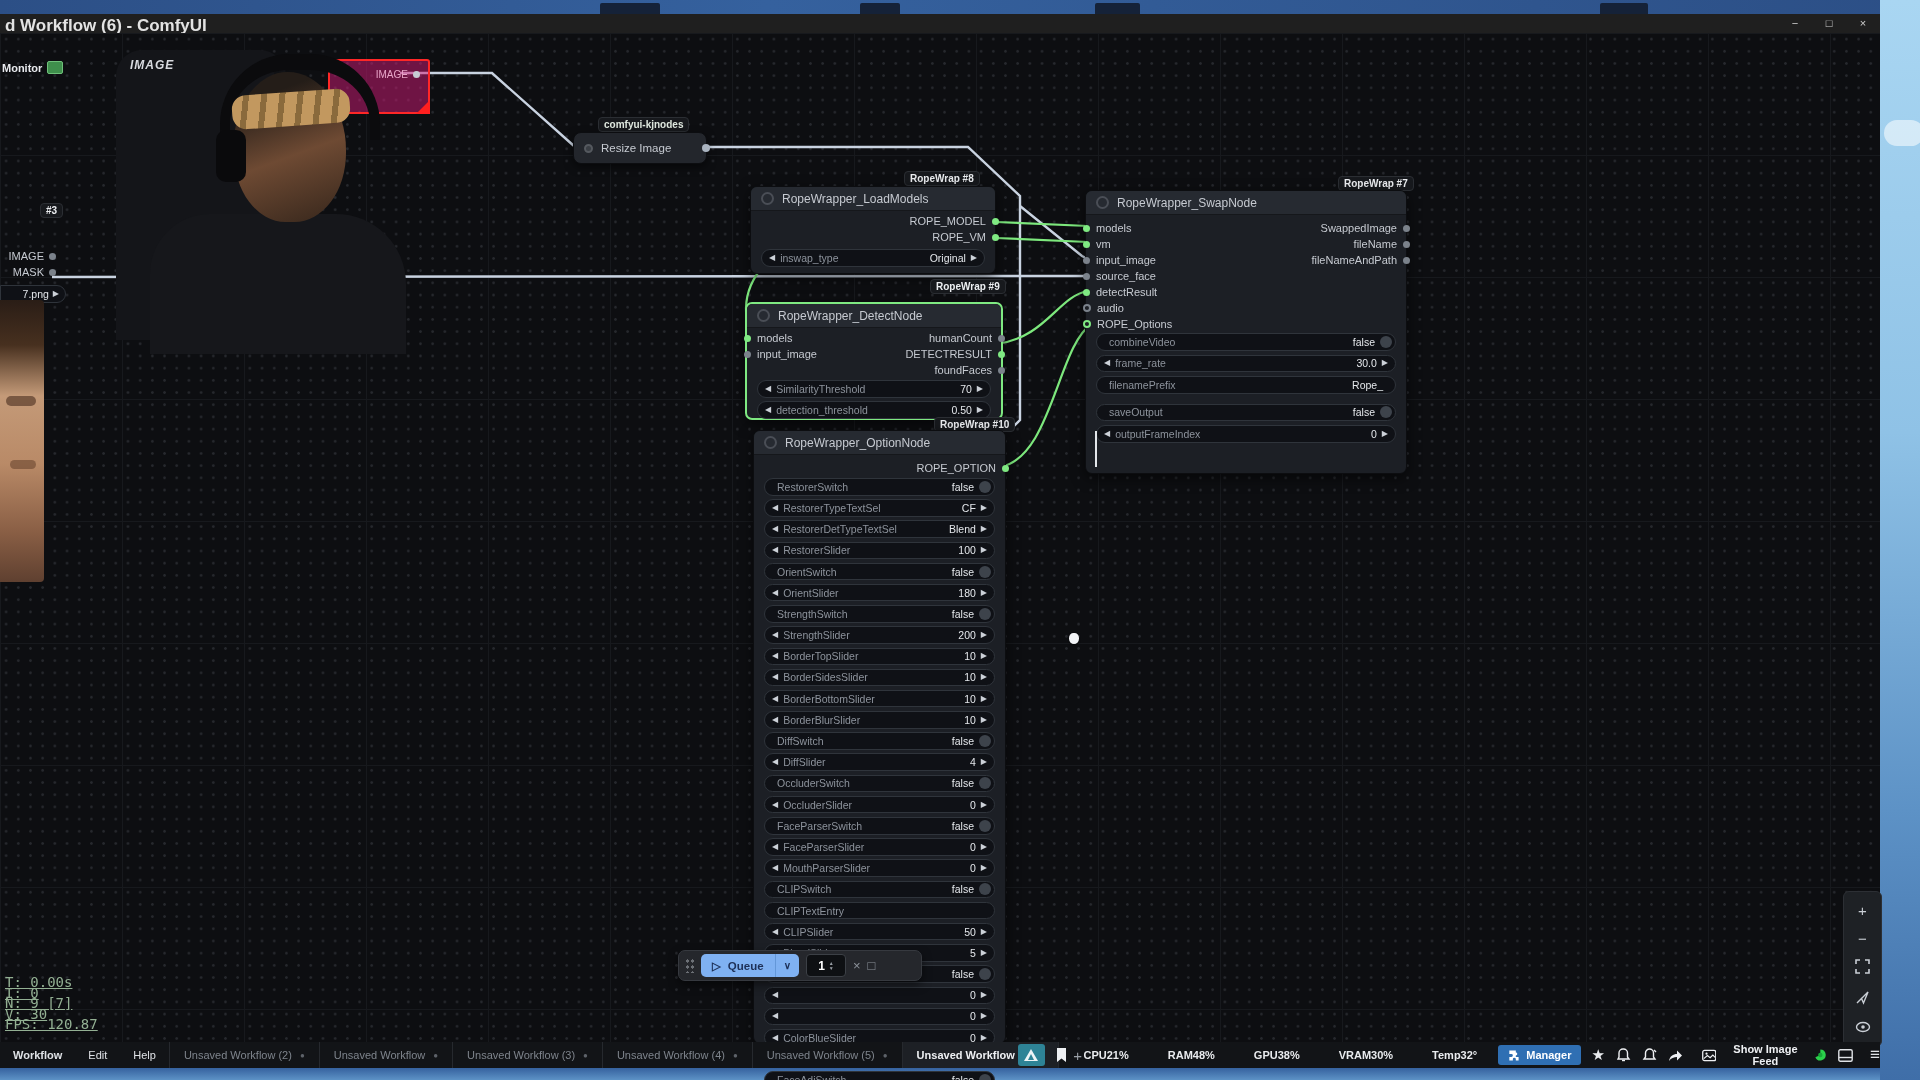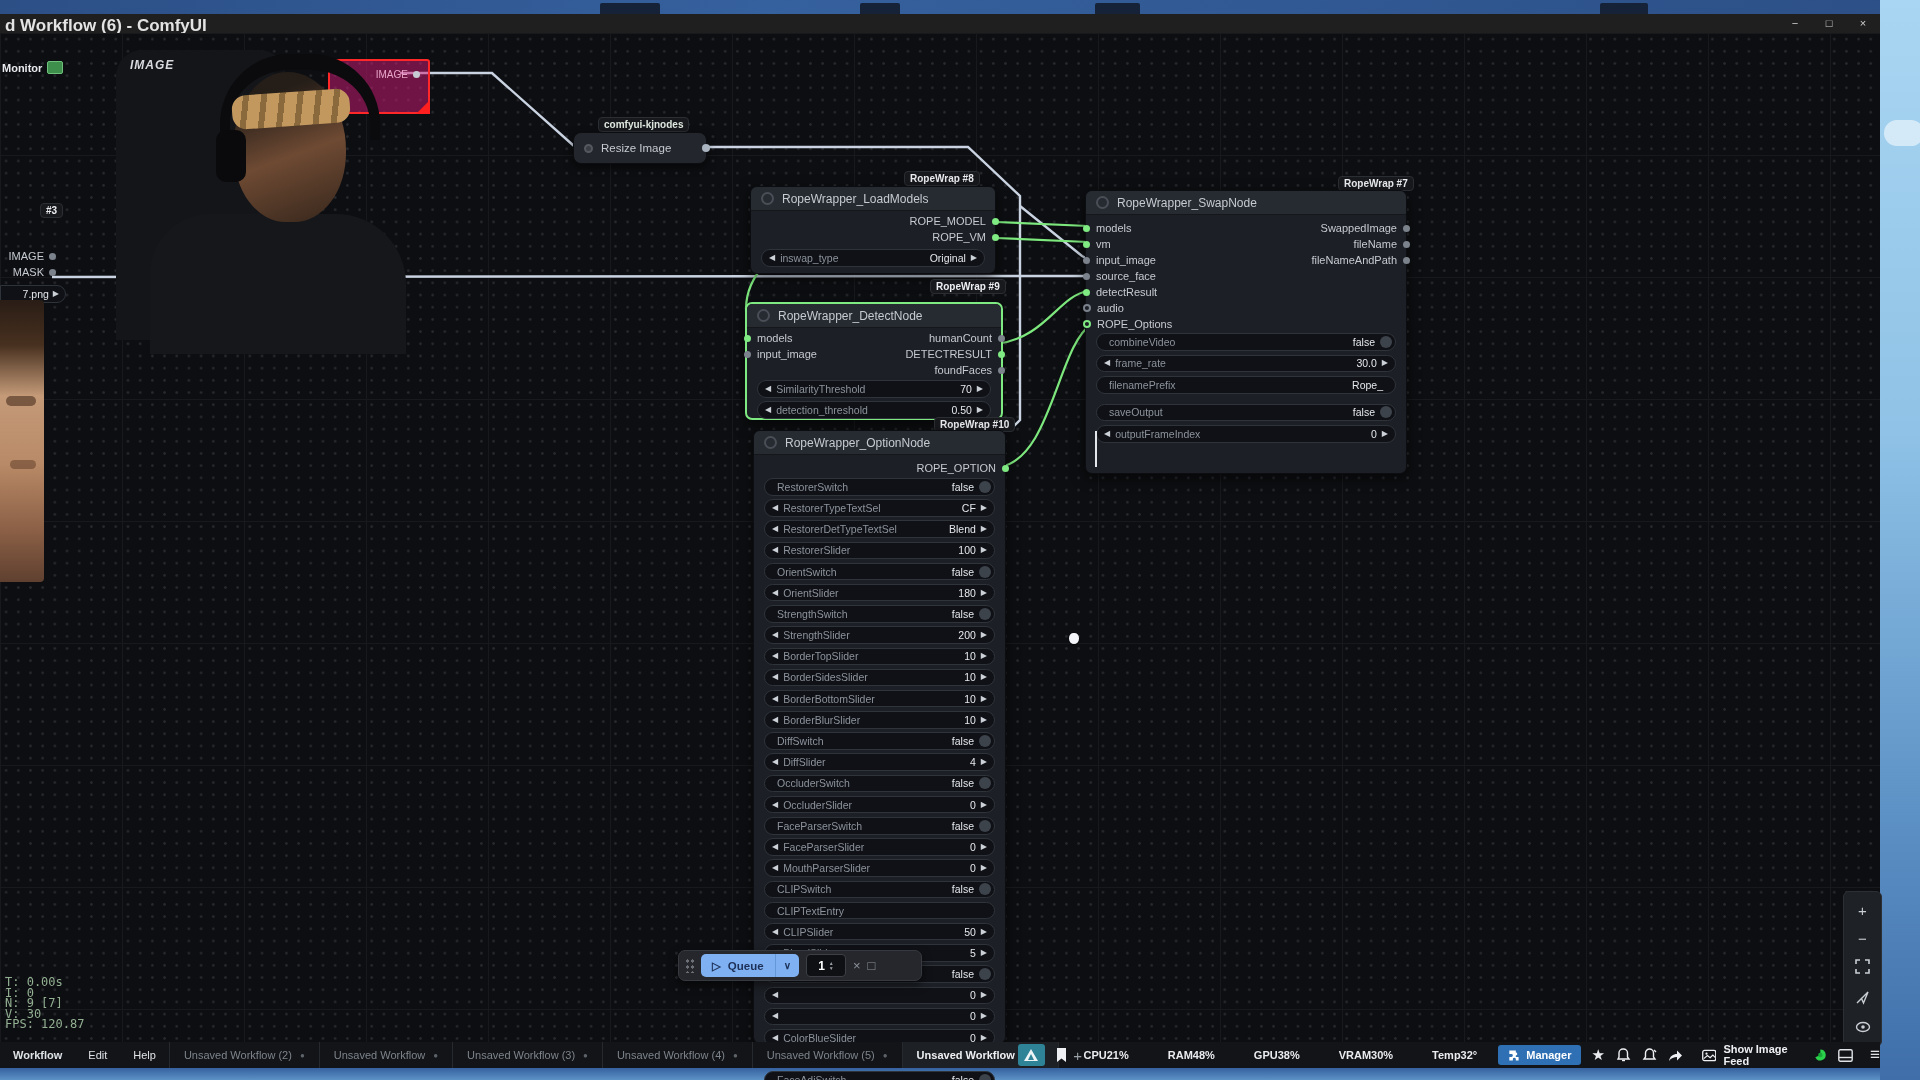--- a/index.html
+++ b/index.html
@@ -102,21 +102,21 @@
         padding:0 11px;color:#1d3057;font-size:11.5px;font-weight:700;}
   .queue-chev{height:23px;background:#7fb1f2;border-radius:0 5px 5px 0;border-left:1px solid #6397d8;
         display:flex;align-items:center;padding:0 8px;color:#1d3057;font-size:10px;font-weight:700;}
   .qcount{height:21px;min-width:30px;background:#0e1013;border:1px solid #3c4046;border-radius:4px;
         display:flex;align-items:center;justify-content:center;gap:4px;padding:0 4px;}
   .qcount .num{color:#fff;font-size:12px;font-weight:700;}
   .spin{display:flex;flex-direction:column;line-height:5px;color:#9aa0a7;font-size:5px;}
   .qicon{color:#8d939b;font-size:13px;}
   
   .fps-overlay{position:absolute;left:5px;top:977px;font-family:"DejaVu Sans Mono",monospace;
-        font-size:12px;line-height:10.5px;color:#93b093;}
+        font-size:14px;line-height:10.5px;color:#93b093;text-decoration:underline;}
   
   .zoombar{position:absolute;left:1843px;top:891px;width:37px;height:146px;background:#1e2125;border:1px solid #2c2f34;
         border-radius:6px;display:flex;flex-direction:column;align-items:center;justify-content:space-around;padding:4px 0;}
   .zb{color:#c9ced5;font-size:15px;line-height:1;width:100%;text-align:center;}
   
   .cursor-dot{position:absolute;left:1069px;top:633px;width:10px;height:11px;background:#f2f4f7;
         border-radius:45% 45% 50% 50%;box-shadow:0 1px 2px rgba(0,0,0,.6);}
   
   .caret{position:absolute;left:9px;top:240px;width:1.5px;height:36px;background:#e3e6ea;}
   
@@ -129,21 +129,21 @@
   .tab.active .tab-dot{color:#fff;}
   .newtab{color:#9aa0a7;font-size:15px;padding:0 14px;border-left:1px solid #26292e;height:100%;display:flex;align-items:center;}
   .tb-right{position:absolute;left:1018px;top:0;height:100%;display:flex;align-items:center;gap:11px;}
   .logo-btn{width:29px;height:22px;background:#2e8396;border-radius:3px;display:flex;align-items:center;justify-content:center;}
   .tb-icon{color:#e9ebee;display:flex;align-items:center;}
   .tb-stats{display:flex;gap:39px;margin:0 10px 0 6px;}
   .tb-stats span{font-size:11px;font-weight:700;color:#e9ebee;}
   .manager-btn{height:20px;background:#2f6fb3;border-radius:3px;display:flex;align-items:center;gap:6px;
         padding:0 9px;color:#fff;font-size:11px;font-weight:700;}
   .feed-group{display:flex;align-items:center;gap:7px;margin-left:8px;}
-  .feed-label{font-size:11px;font-weight:700;color:#eef0f3;}
+  .feed-label{font-size:11px;font-weight:700;color:#eef0f3;text-align:center;}
   .hamburger{color:#dfe2e6;font-size:17px;margin-left:6px;}
 </style>
 </head>
 <body>
 
 <div id="stage">
 
   <div class="wp-top">
     <div class="wtab" style="left:600px;width:60px"></div>
     <div class="wtab" style="left:860px;width:40px"></div>

